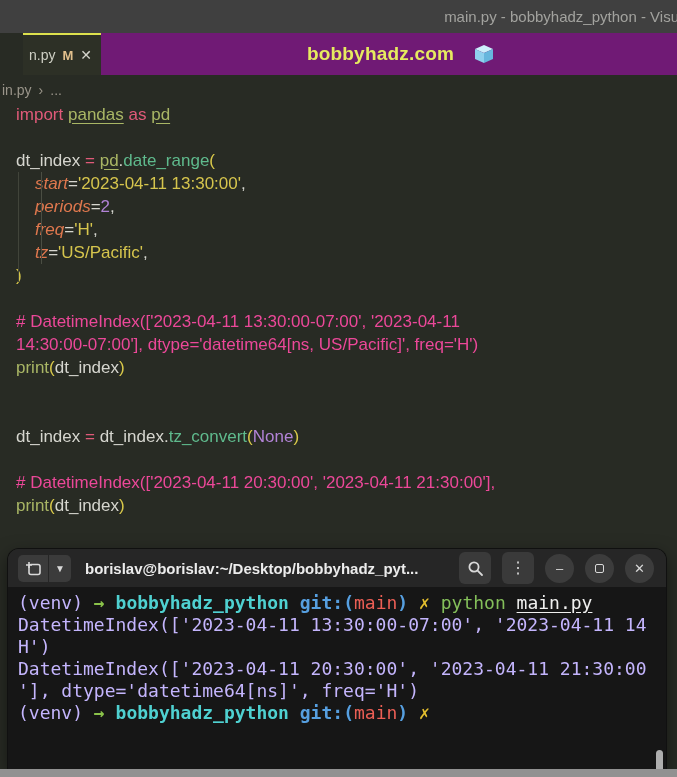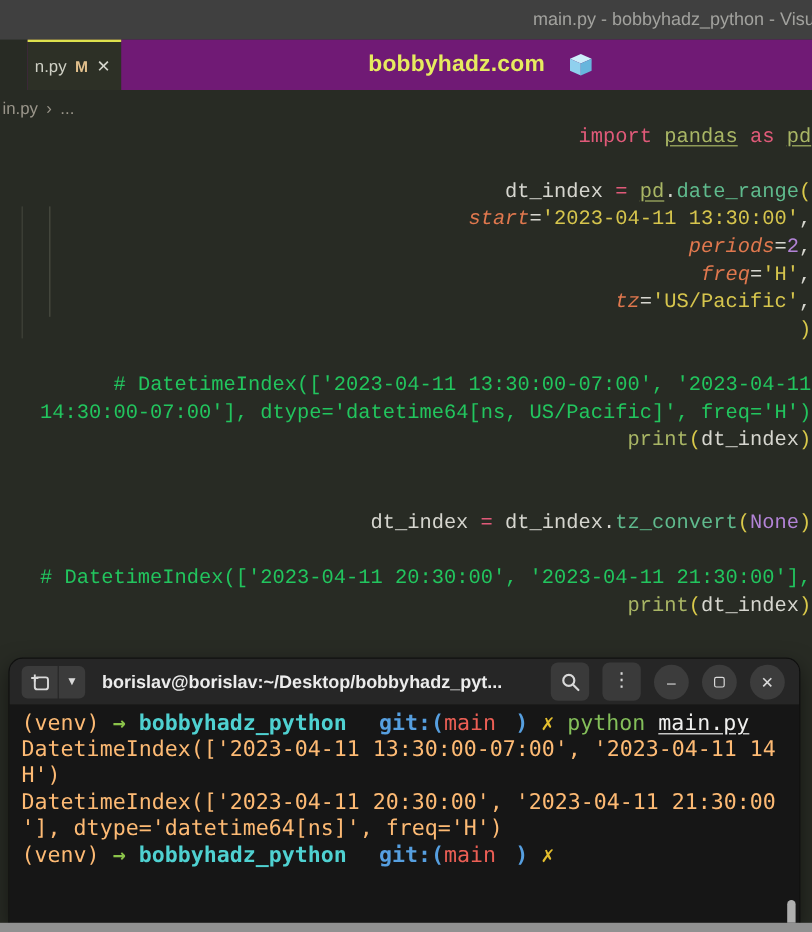--- a/index.html
+++ b/index.html
@@ -21,32 +21,32 @@
   .banner { position:absolute; left:78px; right:0; top:0; height:42px;
             display:flex; align-items:center; justify-content:center; gap:20px; }
   .banner .btext { color:#e6eb5f; font-size:19px; font-weight:600; letter-spacing:0.2px; }
 
   
   .breadcrumb { position:absolute; left:2px; top:78px; height:24px; display:flex; align-items:center;
                 gap:7px; color:#9a958a; font-size:14px; }
 
   
   .code { position:absolute; left:16px; top:103px; width:660px;
-          font-family:Liberation Mono, monospace; font-size:17px; line-height:23px;text-align:right; }
+          font-family:Liberation Sans, sans-serif; font-size:17px; line-height:23px; }
   .code-line { height:23px; white-space:pre; }
   .tk-kw   { color:#e05a79; }
   .tk-op   { color:#e05a79; }
   .tk-mod  { color:#a9b665; text-decoration:underline; text-underline-offset:3px; }
   .tk-fn   { color:#5fba8d; }
   .tk-fnb  { color:#a9b665; }
   .tk-param{ color:#e0784e; font-style:italic; }
   .tk-str  { color:#d6c54d; }
   .tk-num  { color:#b283d6; }
   .tk-p1   { color:#d9c94a; }
-  .tk-cmt  { color:#22c55e; }
+  .tk-cmt  { color:#ec4899; }
   .tk-txt  { color:#d6d6cf; }
   .indent-guide { position:absolute; width:1px; background:#41443a; }
   .ig1 { left:18px; top:172px; height:110px; }
   .ig2 { left:41px; top:172px; height:92px;  background:#4b4e43; }
 
   
   .terminal { position:absolute; left:8px; top:549px; width:658px; height:220px;
               border-radius:11px 11px 0 0; overflow:hidden; box-shadow:0 0 0 1px #101010, 0 6px 18px rgba(0,0,0,.5); }
   .term-header { height:38px; background:#262626; display:flex; align-items:center; padding:0 12px 0 10px; }
   .btn-group { display:flex; }
@@ -59,24 +59,24 @@
   .right-tools { margin-left:auto; display:flex; align-items:center; gap:11px; }
   .sqbtn { width:32px; height:32px; border-radius:6px; background:#3a3a3a; display:flex;
            align-items:center; justify-content:center; color:#d9d9d9; cursor:pointer; }
   .circle-btn { width:29px; height:29px; border-radius:50%; background:#3c3c3c; display:flex;
                 align-items:center; justify-content:center; color:#d9d9d9; font-size:13px; cursor:pointer; }
   .circle-btn.max span { display:block; width:9px; height:9px; border:1.6px solid #d9d9d9; border-radius:2px; }
   .dots { font-size:16px; letter-spacing:0; line-height:1; }
   .term-body { position:relative; height:182px; background:#161616; padding:5px 0 0 10px;
                font-family:"DejaVu Sans Mono", monospace; font-size:18px; line-height:22px; }
   .term-line { height:22px; white-space:pre; }
-  .tt-w  { color:#fdba74; }
+  .tt-w  { color:#c4b5fd; }
   .tt-g  { color:#8bc34a; font-weight:bold; }
   .tt-c  { color:#4fd1d1; font-weight:bold; }
-  .tt-b  { color:#569fe0; font-weight:bold;margin-left:16px; }
+  .tt-b  { color:#569fe0; font-weight:bold; }
   .tt-r  { color:#ec5f55; font-weight:normal; }
   .tt-y  { color:#e4bf2e; }
   .tt-py { color:#84bf5a; }
   .tt-u  { color:#f0f0ef; text-decoration:underline; text-underline-offset:3px; }
   .term-scrollthumb { position:absolute; right:3px; top:163px; width:7px; height:46px;
                       background:#aeaeae; border-radius:4px; cursor:pointer; }
 
   .bottom-strip { position:absolute; left:0; bottom:0; width:677px; height:8px; background:#919191; }
 </style>
 </head>

